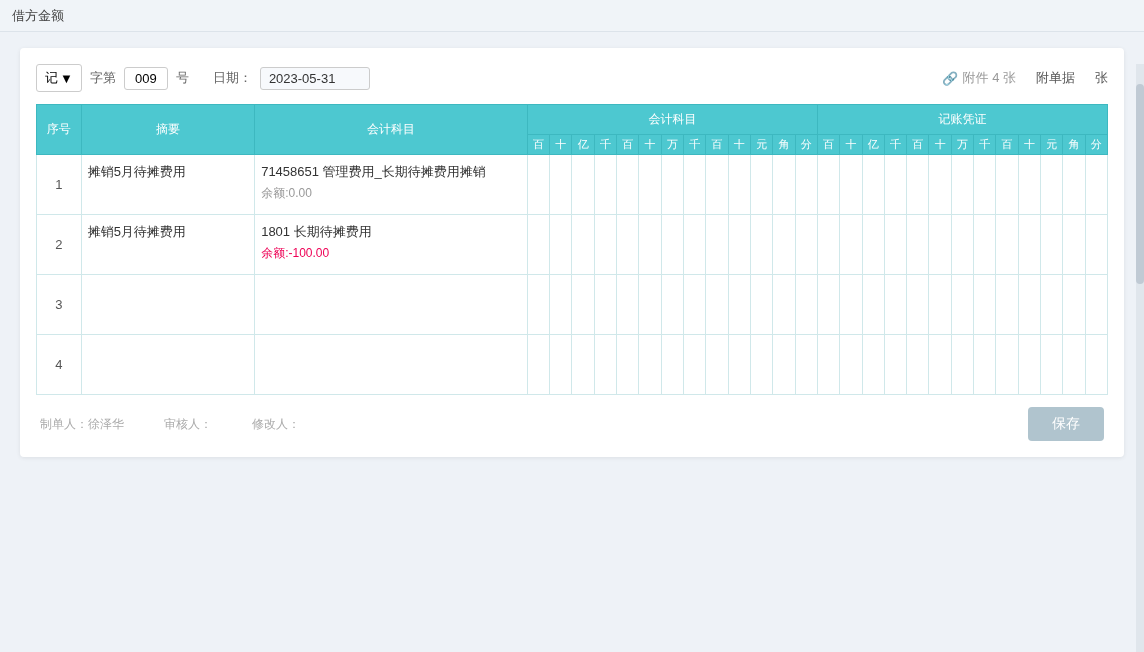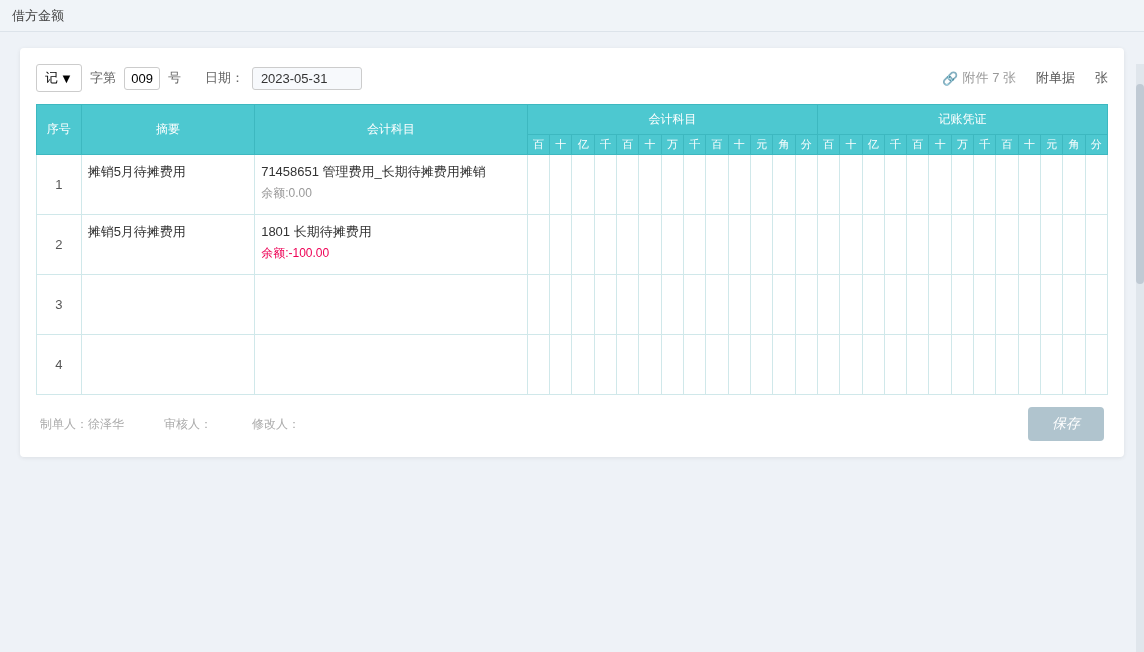--- a/index.html
+++ b/index.html
@@ -70,22 +70,22 @@
       display: flex;
       align-items: center;
       gap: 2px;
     }
     .zi-label { color: #666; font-size: 13px; }
     .zi-input {
       border: 1px solid #ccc;
       border-radius: 3px;
       padding: 3px 6px;
       font-size: 13px;
-      width: 36px;
-      text-align: right;
+      width: 44px;
+      text-align: center;
     }
     .hao-label { color: #666; font-size: 13px; }
     .date-label { color: #666; margin-left: 16px; font-size: 13px; }
     .date-input {
       border: 1px solid #ccc;
       border-radius: 3px;
       padding: 3px 8px;
       font-size: 13px;
       width: 110px;
       color: #333;
@@ -224,21 +224,21 @@
         <span>▼</span>
       </button>
       <span class="zi-label">字第</span>
       <input class="zi-input" value="009" style="">
       <span class="hao-label">号</span>
       <span class="date-label">日期：</span>
       <input class="date-input" value="2023-05-31" style="">
       <div class="toolbar-right">
         <span class="attachment-link">
           <span>🔗</span>
-          <span>附件 7 张</span>
+          <span>附件 4 张</span>
         </span>
         <span class="fudanju-link">附单据</span>
         <span class="zhang-label">张</span>
       </div>
     </div>
 
     <table class="voucher-table">
       <thead>
         <tr>
           <th rowspan="2" class="col-seq">序号</th>
@@ -408,20 +408,20 @@
             <td class="digit-cell" style="min-width: 18px; max-width: 18px; text-align: center; font-size: 12px; padding: 2px 0px;"></td>
           </tr>
         </tbody>
     </table>
 
 
     <div style="display:flex; align-items:center; padding: 8px 4px 0; margin-top: 4px;">
       <span style="color:#aaa;font-size:12px;margin-right:40px;">制单人：徐泽华</span>
       <span style="color:#aaa;font-size:12px;margin-right:40px;">审核人：</span>
       <span style="color:#aaa;font-size:12px;">修改人：</span>
-      <button class="save-btn" style="margin-left:auto;font-style:italic;">保存</button>
+      <button class="save-btn" style="margin-left:auto;">保存</button>
     </div>
   </div>
 
   <div class="scrollbar-track">
     <div class="scrollbar-thumb"></div>
   </div>
 </div>
 
 </body></html>

